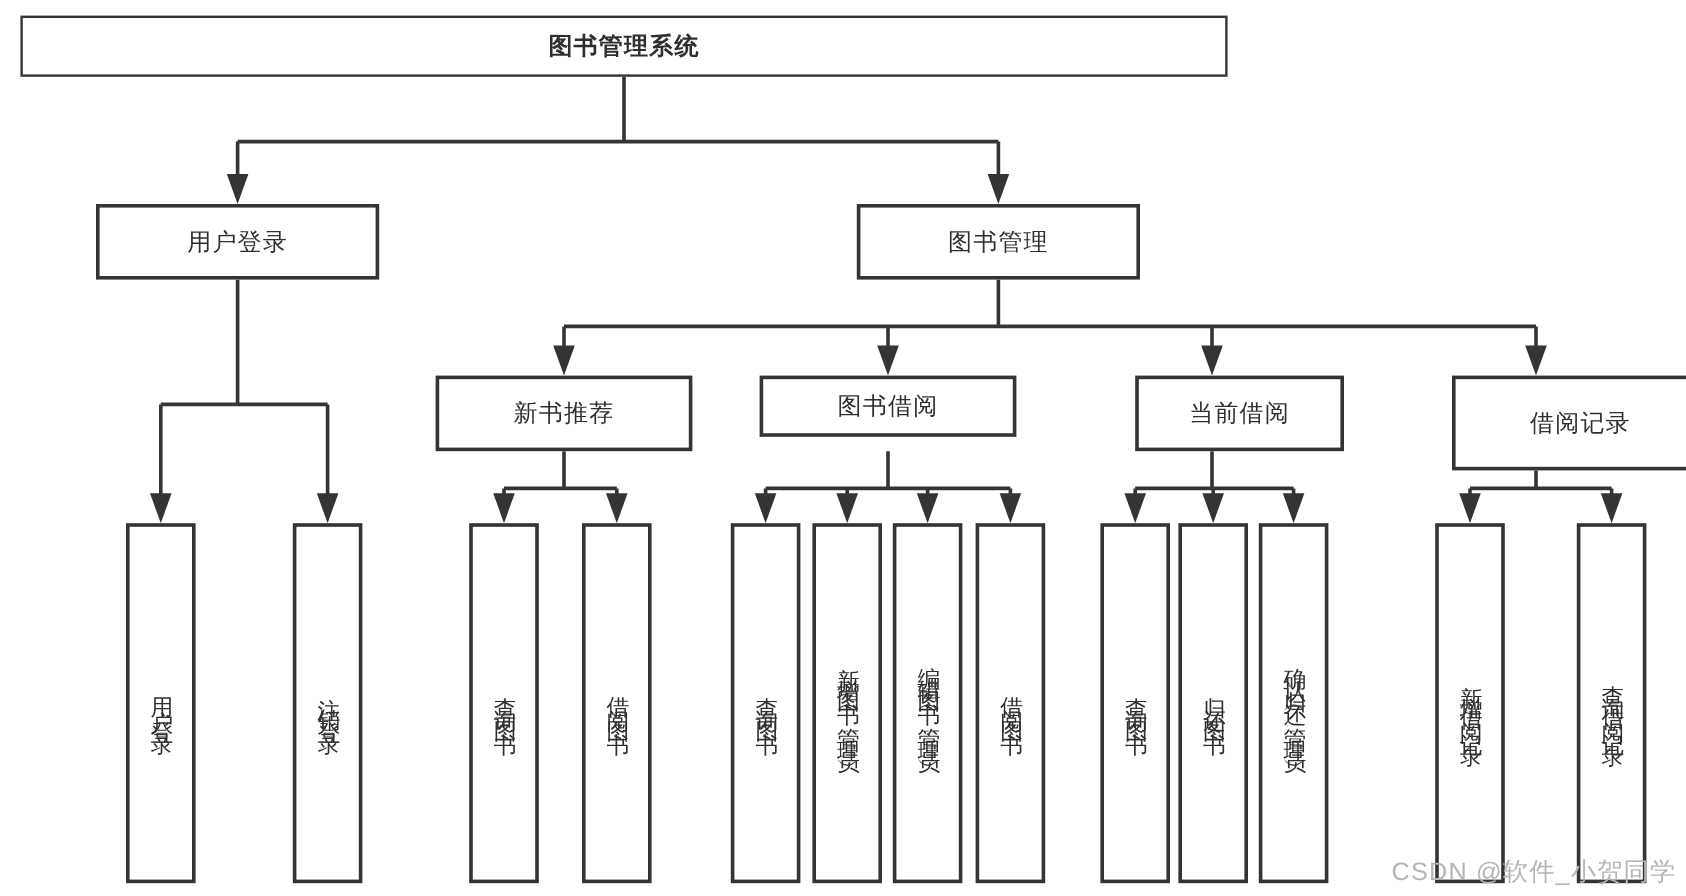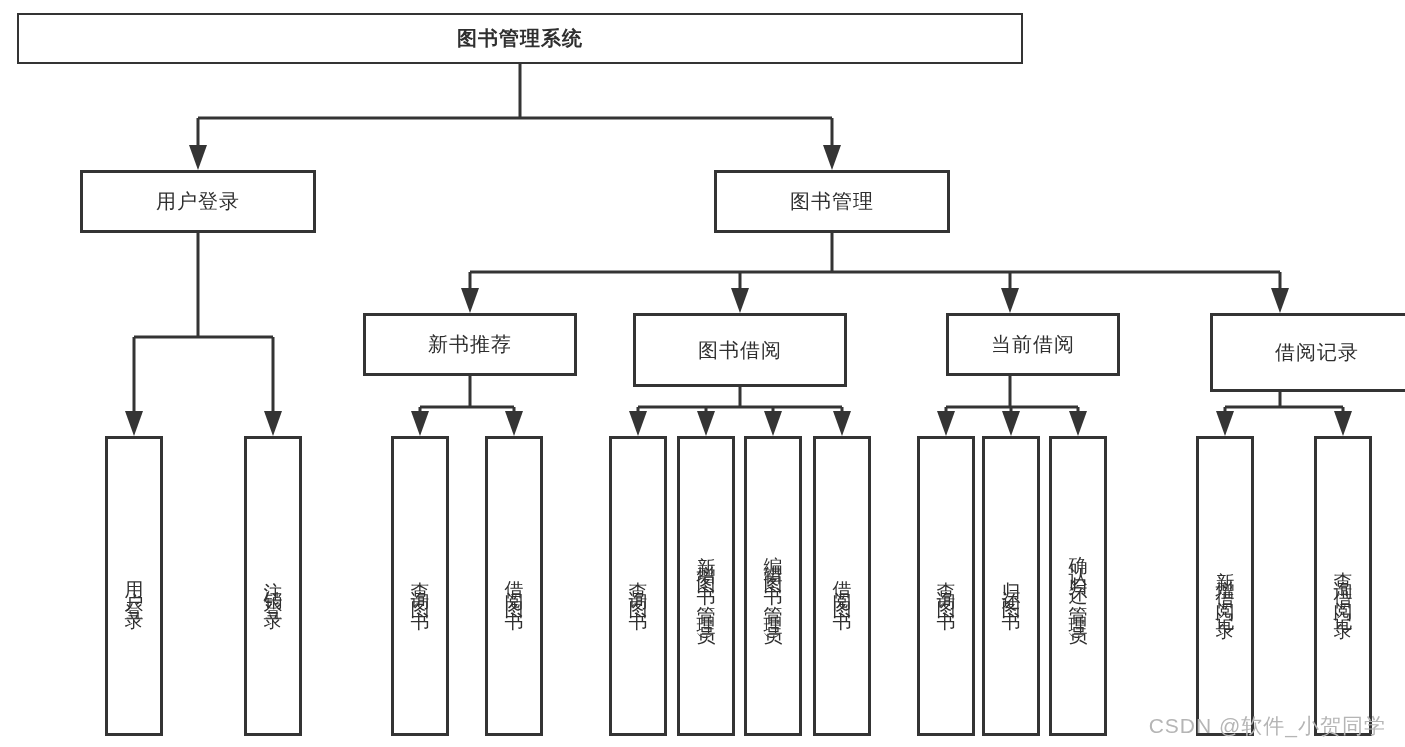--- a/index.html
+++ b/index.html
@@ -36,21 +36,21 @@
     border: 3px solid #343434;
     writing-mode: vertical-rl;
     text-orientation: mixed;
     text-align: center;
     font-size: 19px;
     letter-spacing: 10px;
     line-height: 52px;
   }
   .watermark {
     position: absolute;
-    right: 19px;
+    right: 8px;
     bottom: 7px;
     font-size: 21px;
     color: #b5b5b5;
     letter-spacing: 1px;
     white-space: nowrap;
   }
 </style>
 </head>
 <body>
 
@@ -98,21 +98,21 @@
       <polygon points="1334,411 1352,411 1343,436"></polygon>
     </g>
   </svg>
 
   <div class="hbox root" style="left:17px; top:13px; width:1006px; height:51px;">图书管理系统</div>
 
   <div class="hbox" style="left:80px; top:170px; width:236px; height:63px;">用户登录</div>
   <div class="hbox" style="left:363px; top:313px; width:214px; height:63px;">新书推荐</div>
 
   <div class="hbox" style="left:714px; top:170px; width:236px; height:63px;">图书管理</div>
-  <div class="hbox" style="left:633px; top:313px; width:214px; height:74px;">图书借阅</div>
+  <div class="hbox" style="left:633px; top:313px; width:214px; height:51px;">图书借阅</div>
   <div class="hbox" style="left:946px; top:313px; width:174px; height:63px;">当前借阅</div>
   <div class="hbox" style="left:1173px; top:313px; width:214px; height:79px;margin-left:37px;">借阅记录</div>
 
   <div class="vbox" style="left:105px; top:436px; width:58px; height:300px;">用户登录</div>
   <div class="vbox" style="left:244px; top:436px; width:58px; height:300px;">注销登录</div>
 
   <div class="vbox" style="left:391px; top:436px; width:58px; height:300px;">查询图书</div>
   <div class="vbox" style="left:485px; top:436px; width:58px; height:300px;">借阅图书</div>
 
   <div class="vbox" style="left:609px; top:436px; width:58px; height:300px;">查询图书</div>

